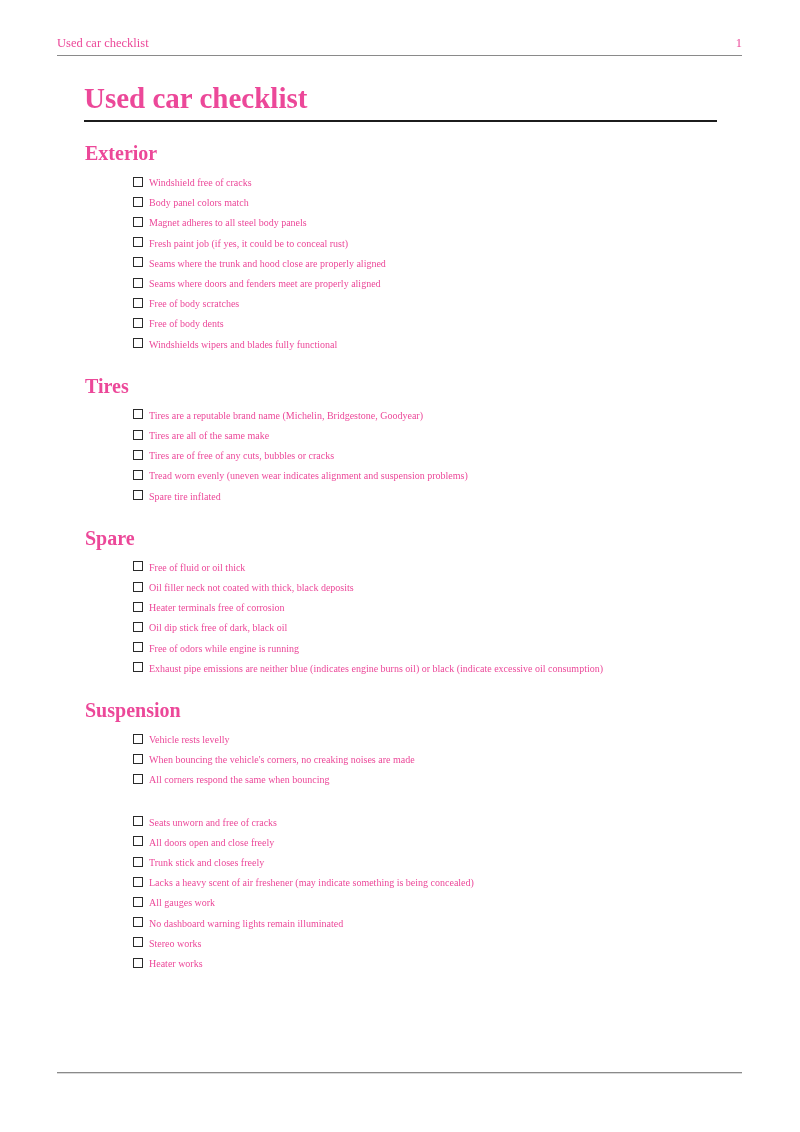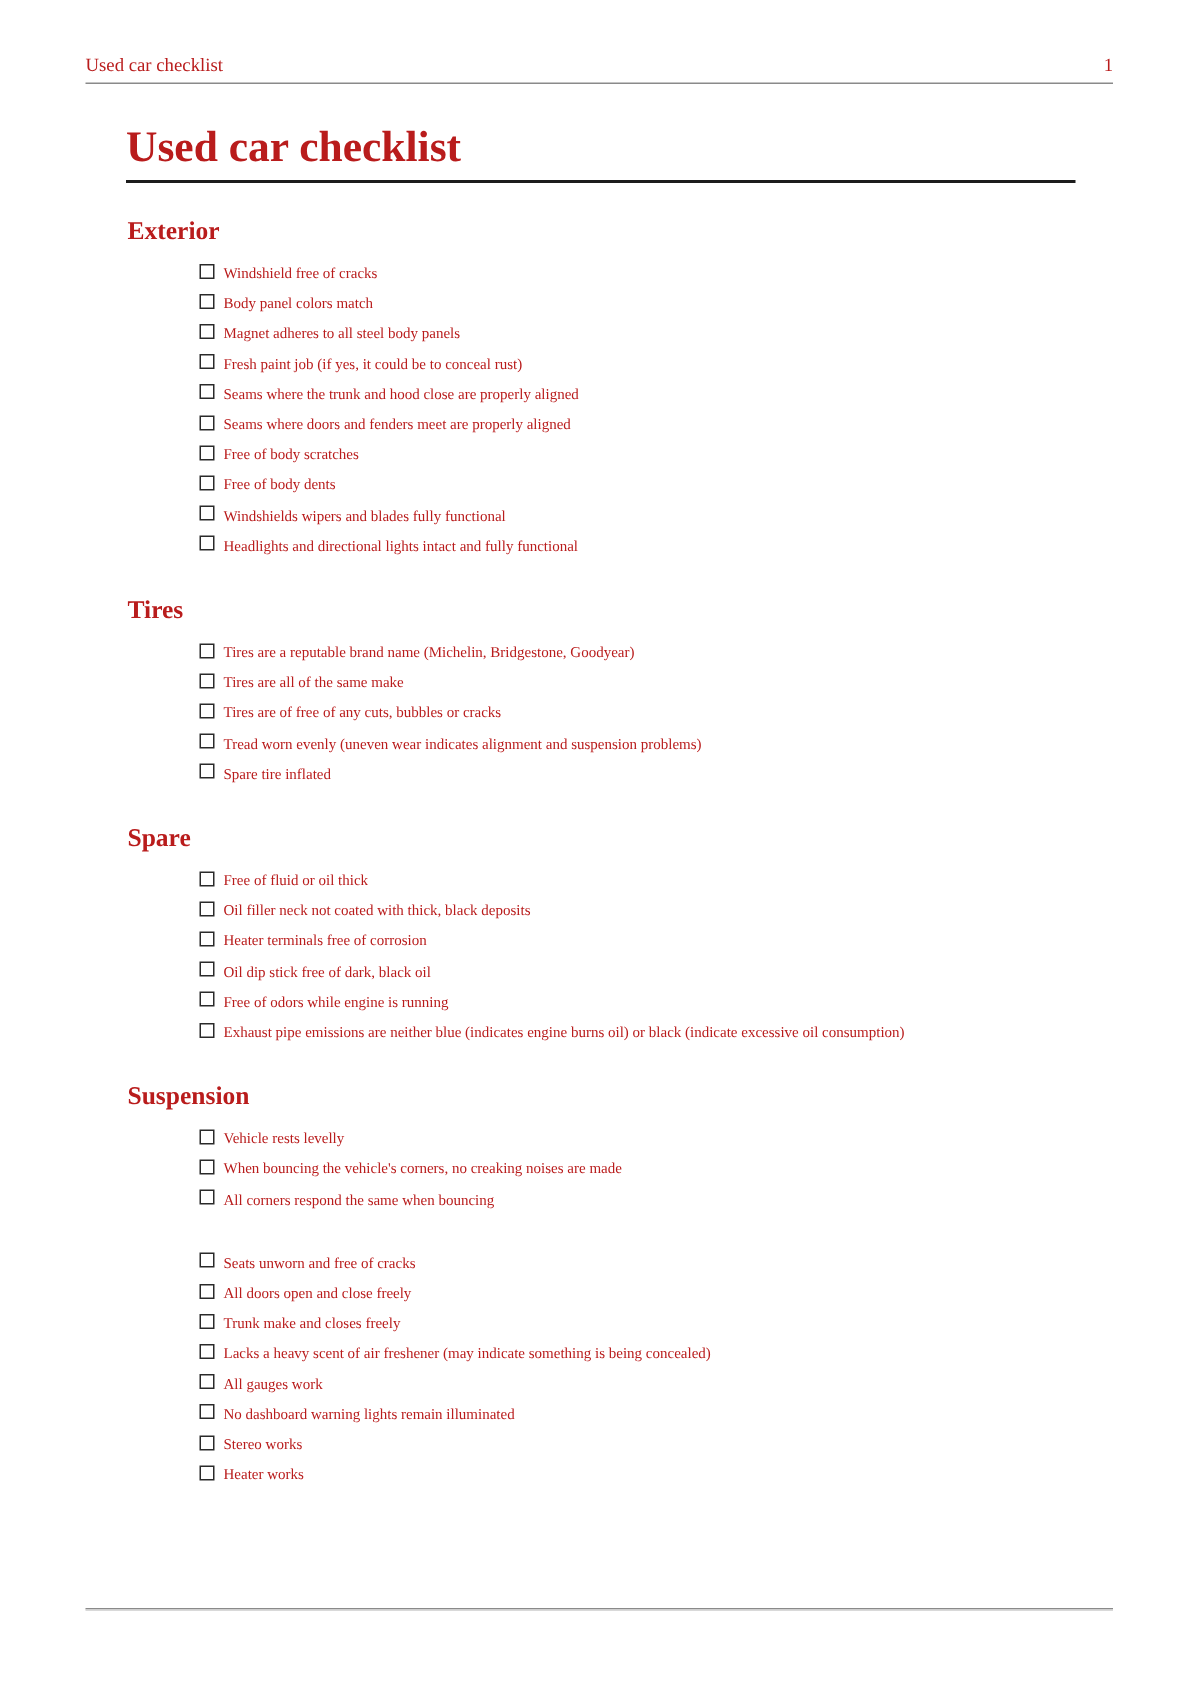--- a/index.html
+++ b/index.html
@@ -6,21 +6,21 @@
     margin: 0;
     padding: 0;
     background: #ffffff;
   }
   .page {
     position: relative;
     width: 800px;
     height: 1132px;
     background: #ffffff;
     font-family: "Liberation Serif", "DejaVu Serif", serif;
-    color: #b91c1c;
+    color: #ec4899;
     overflow: hidden;
   }
   
   .running-header {
     margin: 36px 58px 0 57px;
     display: flex;
     justify-content: space-between;
     align-items: flex-end;
     font-size: 12.5px;
     line-height: 14px;
@@ -37,21 +37,21 @@
     border-bottom: 2px solid #1c1c1c;
   }
   
   .content {
     margin: 0 60px 0 85px;
   }
   .section {
     margin-top: 22px;
   }
   .section-heading {
-    font-size: 17px;
+    font-size: 20px;
     line-height: 19px;
     font-weight: bold;
     margin: 0 0 10px 0;
   }
   .item {
     font-size: 10px;
     line-height: 20.2px;
     white-space: nowrap;
     margin-left: 48px;
   }
@@ -92,21 +92,20 @@
         <h2 class="section-heading">Exterior</h2>
         <div class="item"><span class="checkbox"></span><span>Windshield free of cracks</span></div>
         <div class="item"><span class="checkbox"></span><span>Body panel colors match</span></div>
         <div class="item"><span class="checkbox"></span><span>Magnet adheres to all steel body panels</span></div>
         <div class="item"><span class="checkbox"></span><span>Fresh paint job (if yes, it could be to conceal rust)</span></div>
         <div class="item"><span class="checkbox"></span><span>Seams where the trunk and hood close are properly aligned</span></div>
         <div class="item"><span class="checkbox"></span><span>Seams where doors and fenders meet are properly aligned</span></div>
         <div class="item"><span class="checkbox"></span><span>Free of body scratches</span></div>
         <div class="item"><span class="checkbox"></span><span>Free of body dents</span></div>
         <div class="item"><span class="checkbox"></span><span>Windshields wipers and blades fully functional</span></div>
-        <div class="item"><span class="checkbox"></span><span>Headlights and directional lights intact and fully functional</span></div>
       </div>
       <div class="section">
         <h2 class="section-heading">Tires</h2>
         <div class="item"><span class="checkbox"></span><span>Tires are a reputable brand name (Michelin, Bridgestone, Goodyear)</span></div>
         <div class="item"><span class="checkbox"></span><span>Tires are all of the same make</span></div>
         <div class="item"><span class="checkbox"></span><span>Tires are of free of any cuts, bubbles or cracks</span></div>
         <div class="item"><span class="checkbox"></span><span>Tread worn evenly (uneven wear indicates alignment and suspension problems)</span></div>
         <div class="item"><span class="checkbox"></span><span>Spare tire inflated</span></div>
       </div>
       <div class="section">
@@ -120,21 +119,21 @@
       </div>
       <div class="section">
         <h2 class="section-heading">Suspension</h2>
         <div class="item"><span class="checkbox"></span><span>Vehicle rests levelly</span></div>
         <div class="item"><span class="checkbox"></span><span>When bouncing the vehicle's corners, no creaking noises are made</span></div>
         <div class="item"><span class="checkbox"></span><span>All corners respond the same when bouncing</span></div>
       </div>
       <div class="section">
         <div class="item"><span class="checkbox"></span><span>Seats unworn and free of cracks</span></div>
         <div class="item"><span class="checkbox"></span><span>All doors open and close freely</span></div>
-        <div class="item"><span class="checkbox"></span><span>Trunk make and closes freely</span></div>
+        <div class="item"><span class="checkbox"></span><span>Trunk stick and closes freely</span></div>
         <div class="item"><span class="checkbox"></span><span>Lacks a heavy scent of air freshener (may indicate something is being concealed)</span></div>
         <div class="item"><span class="checkbox"></span><span>All gauges work</span></div>
         <div class="item"><span class="checkbox"></span><span>No dashboard warning lights remain illuminated</span></div>
         <div class="item"><span class="checkbox"></span><span>Stereo works</span></div>
         <div class="item"><span class="checkbox"></span><span>Heater works</span></div>
       </div>
     </div>
 
   <div class="footer-rule"></div>
 

